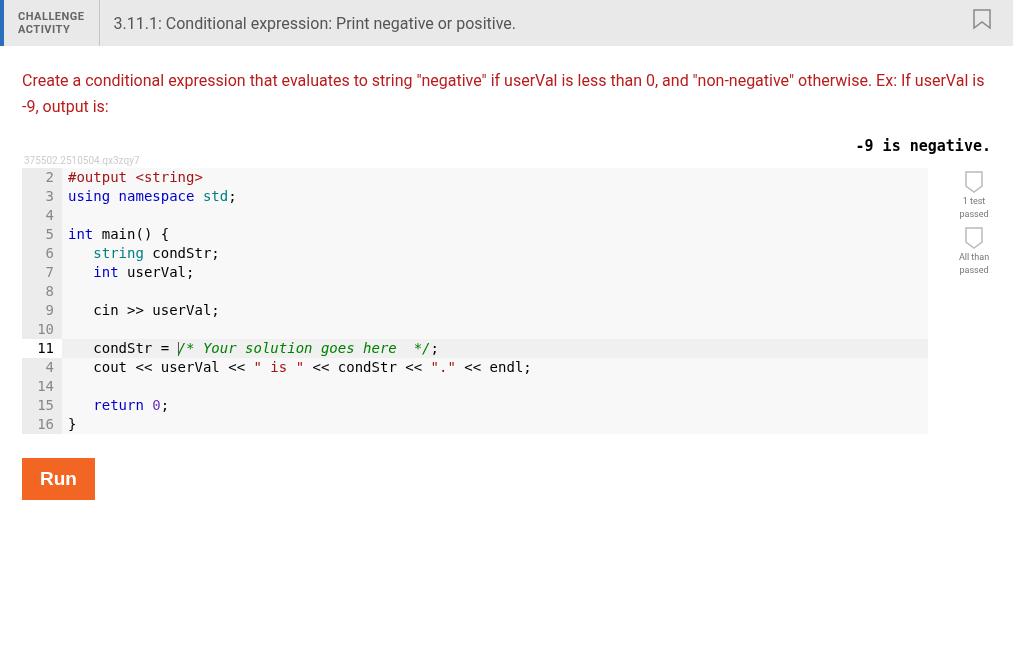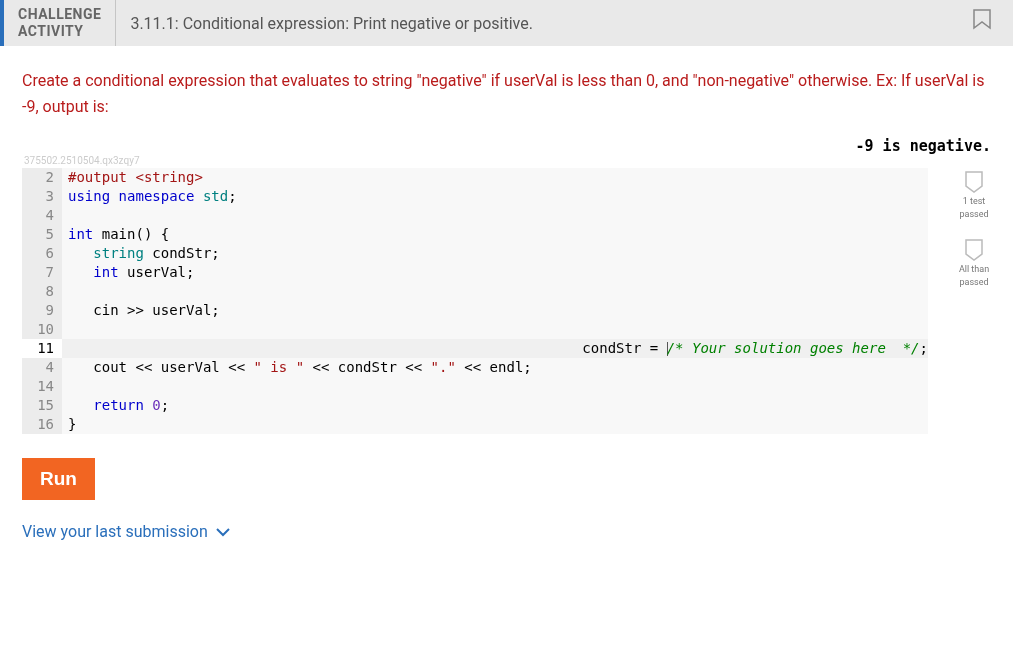--- a/index.html
+++ b/index.html
@@ -19,21 +19,21 @@
     }
     .challenge-badge {
       padding: 0 14px;
       border-right: 1px solid #c5c5c5;
       height: 100%;
       display: flex;
       flex-direction: column;
       justify-content: center;
     }
     .challenge-badge-line1, .challenge-badge-line2 {
-      font-size: 14px;
+      font-size: 11px;
       font-weight: 700;
       color: #666;
       letter-spacing: 0.5px;
       line-height: 1.2;
     }
     .header-title {
       padding-left: 14px;
       font-size: 16px;
       color: #555;
       flex: 1;
@@ -92,21 +92,20 @@
       padding-left: 6px;
       white-space: pre;
       flex: 1;
     }
     .line-active .gutter {
       background: #fff;
       color: #000;
     }
     .line-active .code-text {
       background: #f0f0f0;
-      text-align: right;
     }
     .tok-pp { color: #a31515; }
     .tok-kw { color: #0000cc; }
     .tok-type { color: #008080; }
     .tok-func { color: #000; }
     .tok-str { color: #a31515; }
     .tok-num { color: #6b2fba; }
     .tok-var { color: #000; }
     .tok-op { color: #000; }
     .tok-punc { color: #000; }
@@ -117,21 +116,21 @@
       border-left: 1px solid #555;
       height: 14px;
       vertical-align: middle;
       margin-right: -1px;
     }
 
     .test-badges {
       flex: 0 0 56px;
       display: flex;
       flex-direction: column;
-      gap: 18px;
+      gap: 6px;
       padding-top: 2px;
     }
     .test-badge {
       display: flex;
       flex-direction: column;
       align-items: center;
     }
     .test-badge-label {
       font-size: 9px;
       color: #777;
@@ -257,21 +256,13 @@
             <path d="M2 2 H18 V16 L10 22 L2 16 Z" fill="none" stroke="#bbb" stroke-width="1.5"></path>
           </svg>
           <div class="test-badge-label">All than</div>
           <div class="test-badge-label">passed</div>
         </div>
       </div>
   </div>
 
   <button class="run-button">Run</button>
 
-  <div class="view-submission">
-    <span>View your last submission</span>
-    <span class="chevron-down">
-      <svg width="14" height="10" viewBox="0 0 14 10">
-          <path d="M1 2 L7 8 L13 2" fill="none" stroke="#2a6fbb" stroke-width="2"></path>
-        </svg>
-    </span>
-  </div>
 </div>
 
 </body></html>

